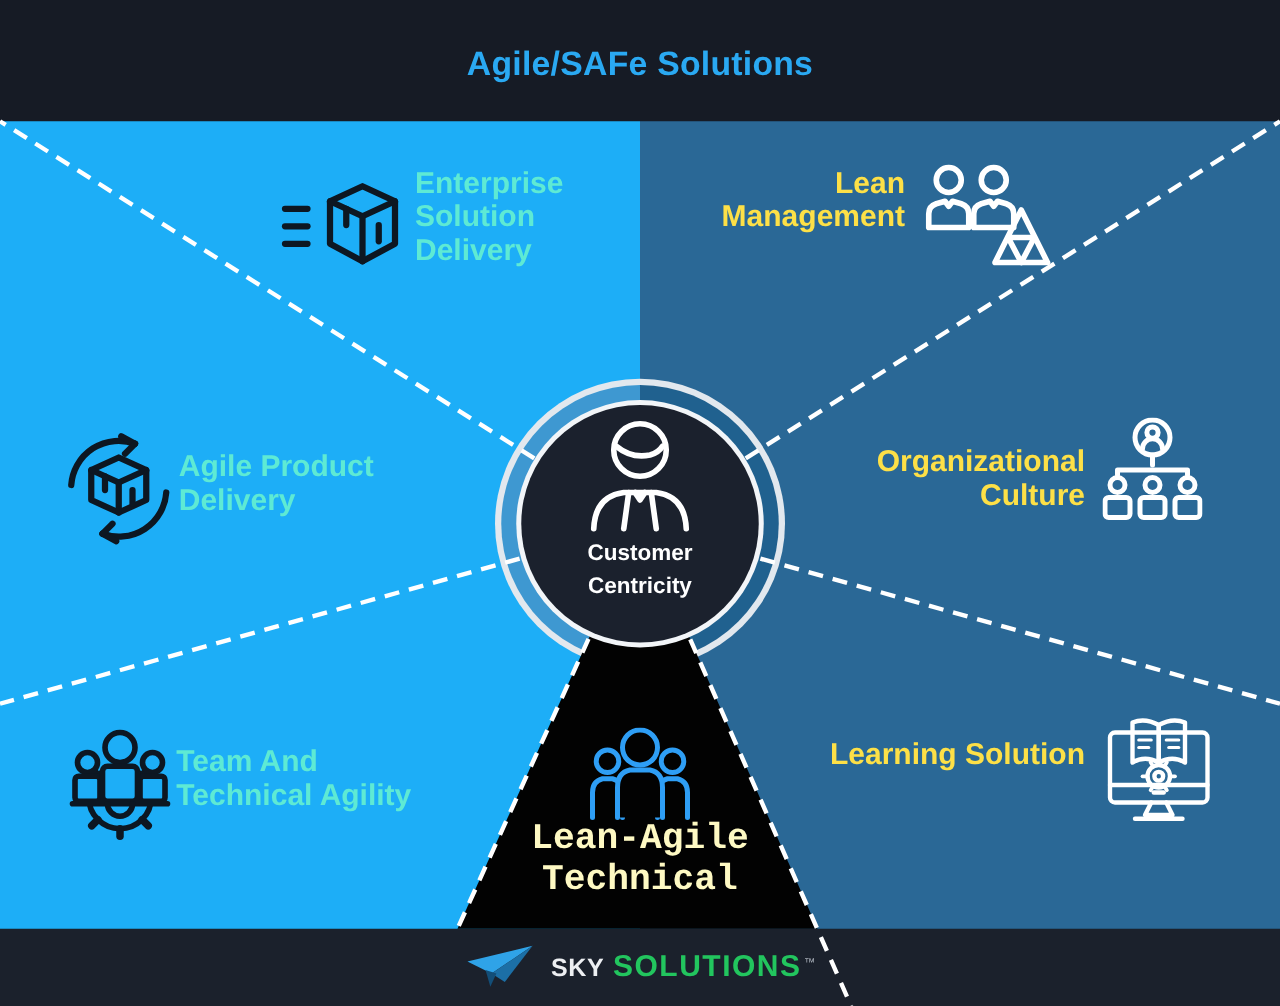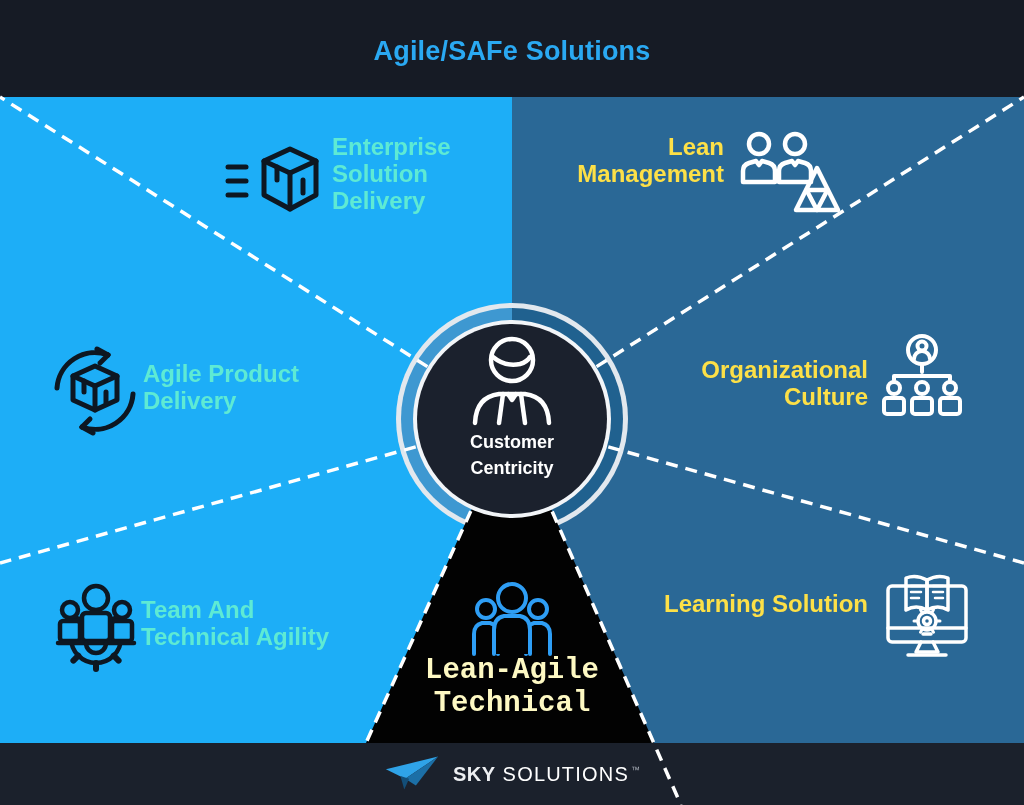--- a/index.html
+++ b/index.html
@@ -26,21 +26,21 @@
   .lal-label{
     position:absolute;left:362px;top:654px;width:300px;text-align:center;
     font-weight:700;font-size:29px;line-height:33px;color:#fef9c3;z-index:4;font-family:Liberation Mono, monospace;
   }
   .ftr{
     position:absolute;left:0;top:743px;width:1024px;height:62px;
     display:flex;align-items:center;justify-content:center;gap:13px;z-index:5;
   }
   .brand{display:flex;align-items:baseline;}
   .brand-primary{font-size:20px;font-weight:700;color:#EDEFF2;letter-spacing:.5px;}
-  .brand-secondary{font-size:20px;font-weight:400;color:#ffffff;letter-spacing:1.2px;margin-left:7px;}
+  .brand-secondary{font-size:24px;font-weight:700;color:#22c55e;letter-spacing:1.2px;margin-left:7px;}
   .brand-tm{font-size:9px;color:#A8AEB8;margin-left:2px;position:relative;top:-8px;}
 </style>
 </head>
 <body>
 
 <div class="stage">
 
   <svg class="bg" viewBox="0 0 1024 805" aria-hidden="true">
     <rect x="0" y="0" width="1024" height="805" fill="#161B25"></rect>
     <rect x="0" y="743" width="1024" height="62" fill="#1B212C"></rect>

